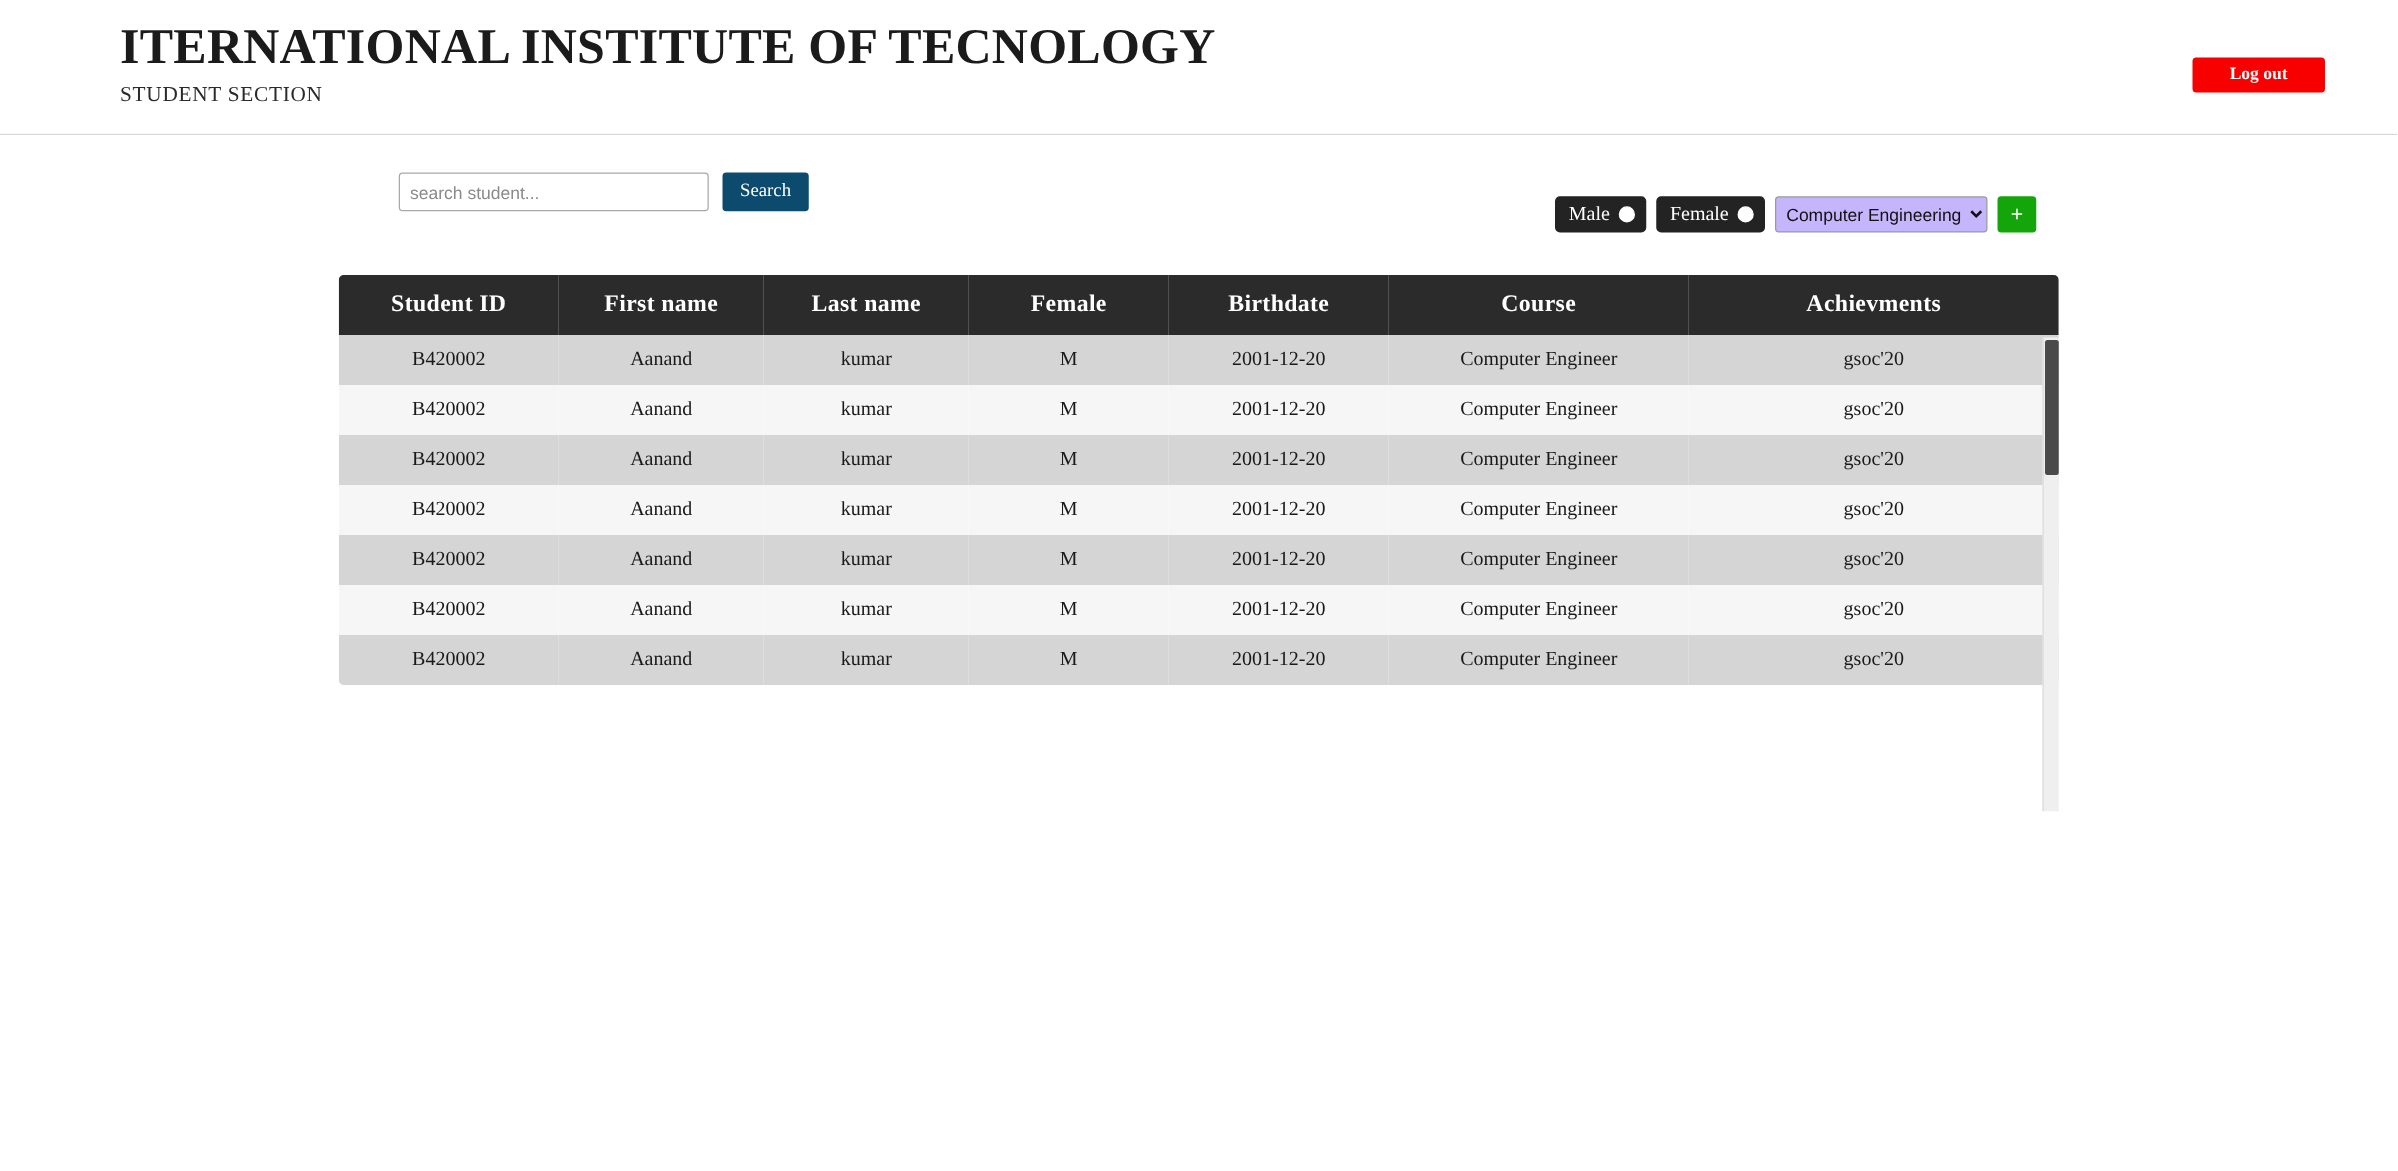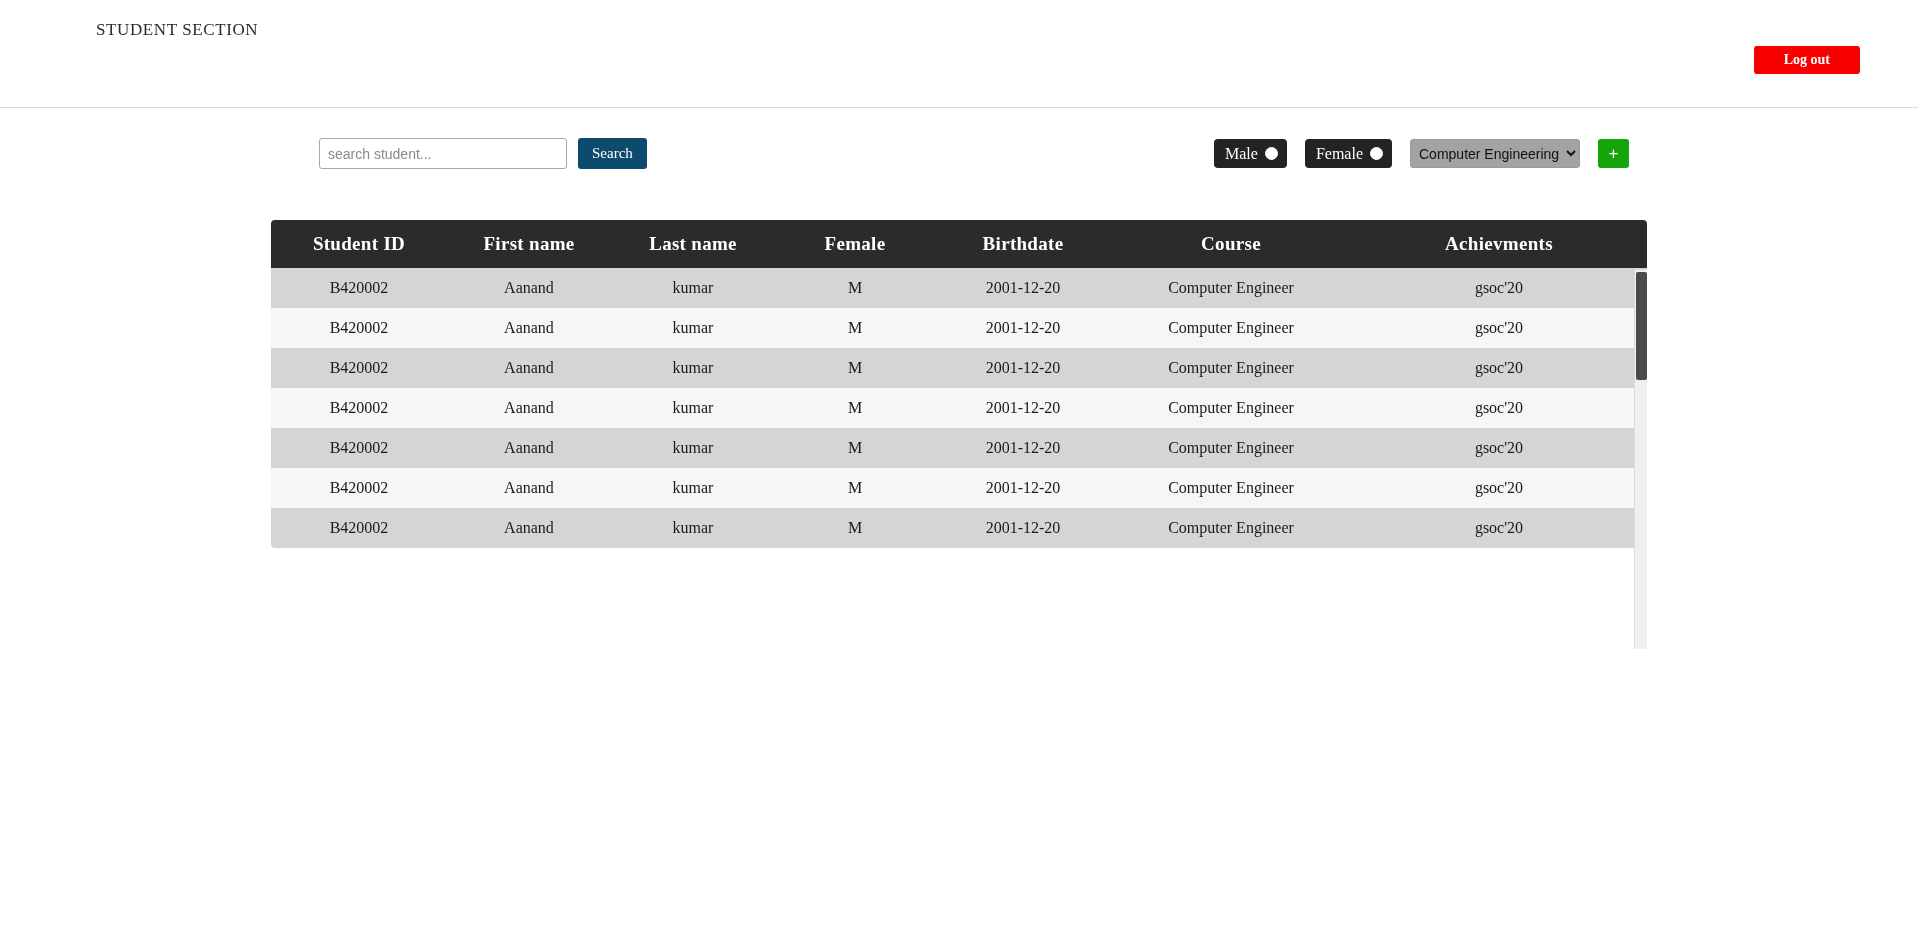--- a/index.html
+++ b/index.html
@@ -86,24 +86,24 @@
     font-family: "Liberation Serif", serif;
     font-size: 15px;
     height: 31px;
     padding: 0 14px;
     cursor: pointer;
   }
 
   .filter-group {
     position: absolute;
     right: 18px;
-    top: 1px;
+    top: 19px;
     display: flex;
     align-items: center;
-    gap: 18px;
+    gap: 8px;
   }
   .radio-pill {
     background: #232323;
     color: #ffffff;
     border-radius: 4px;
     height: 29px;
     display: flex;
     align-items: center;
     gap: 7px;
     padding: 0 9px 0 11px;
@@ -120,21 +120,21 @@
     display: inline-block;
   }
   .course-select {
     height: 29px;
     width: 170px;
     font-family: "Liberation Sans", sans-serif;
     font-size: 14px;
     padding: 2px 4px;
     border: 1px solid #9a9a9a;
     border-radius: 3px;
-    background: #a3a3a3;
+    background: #c4b5fd;
     color: #111;
   }
   .add-btn {
     width: 31px;
     height: 29px;
     background: #13a50a;
     color: #ffffff;
     border: none;
     border-radius: 3px;
     font-size: 17px;
@@ -204,20 +204,21 @@
     width: 11px;
     height: 108px;
     background: #4a4a4a;
     border-radius: 2px;
   }
 </style>
 </head>
 <body>
 
 <div class="header">
+  <h1 class="site-title">ITERNATIONAL INSTITUTE OF TECNOLOGY</h1>
   <div class="site-subtitle">STUDENT SECTION</div>
   <button class="logout-btn">Log out</button>
 </div>
 
 <div class="toolbar">
 
   <div class="search-group">
     <input class="search-input" type="text" placeholder="search student..." style="">
     <button class="search-btn">Search</button>
   </div>

